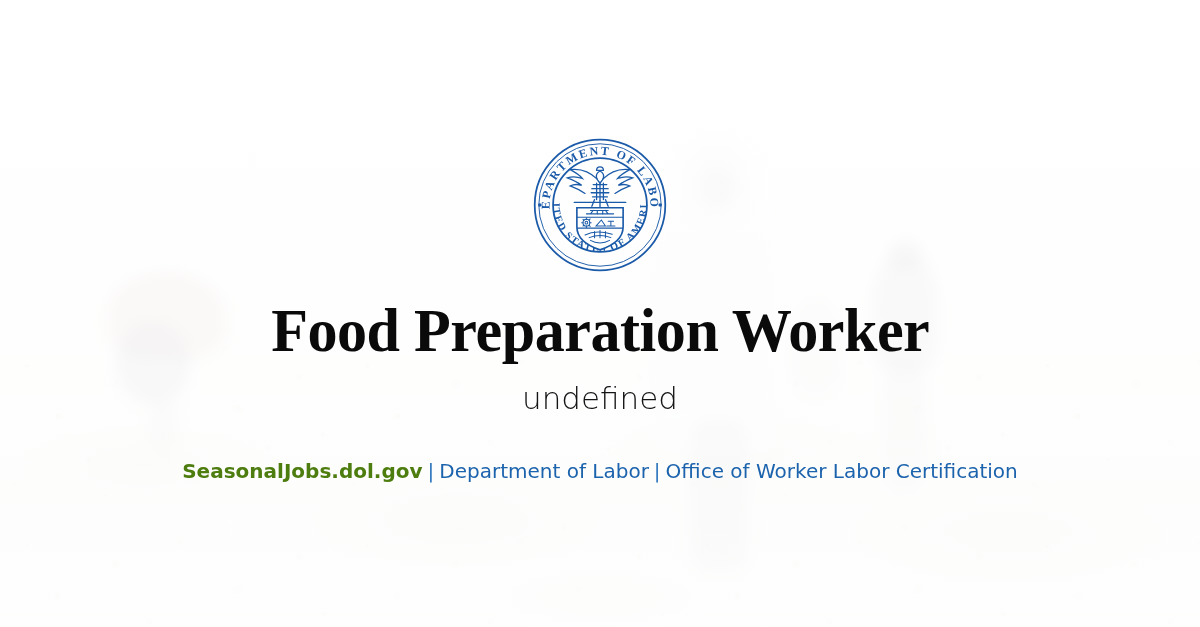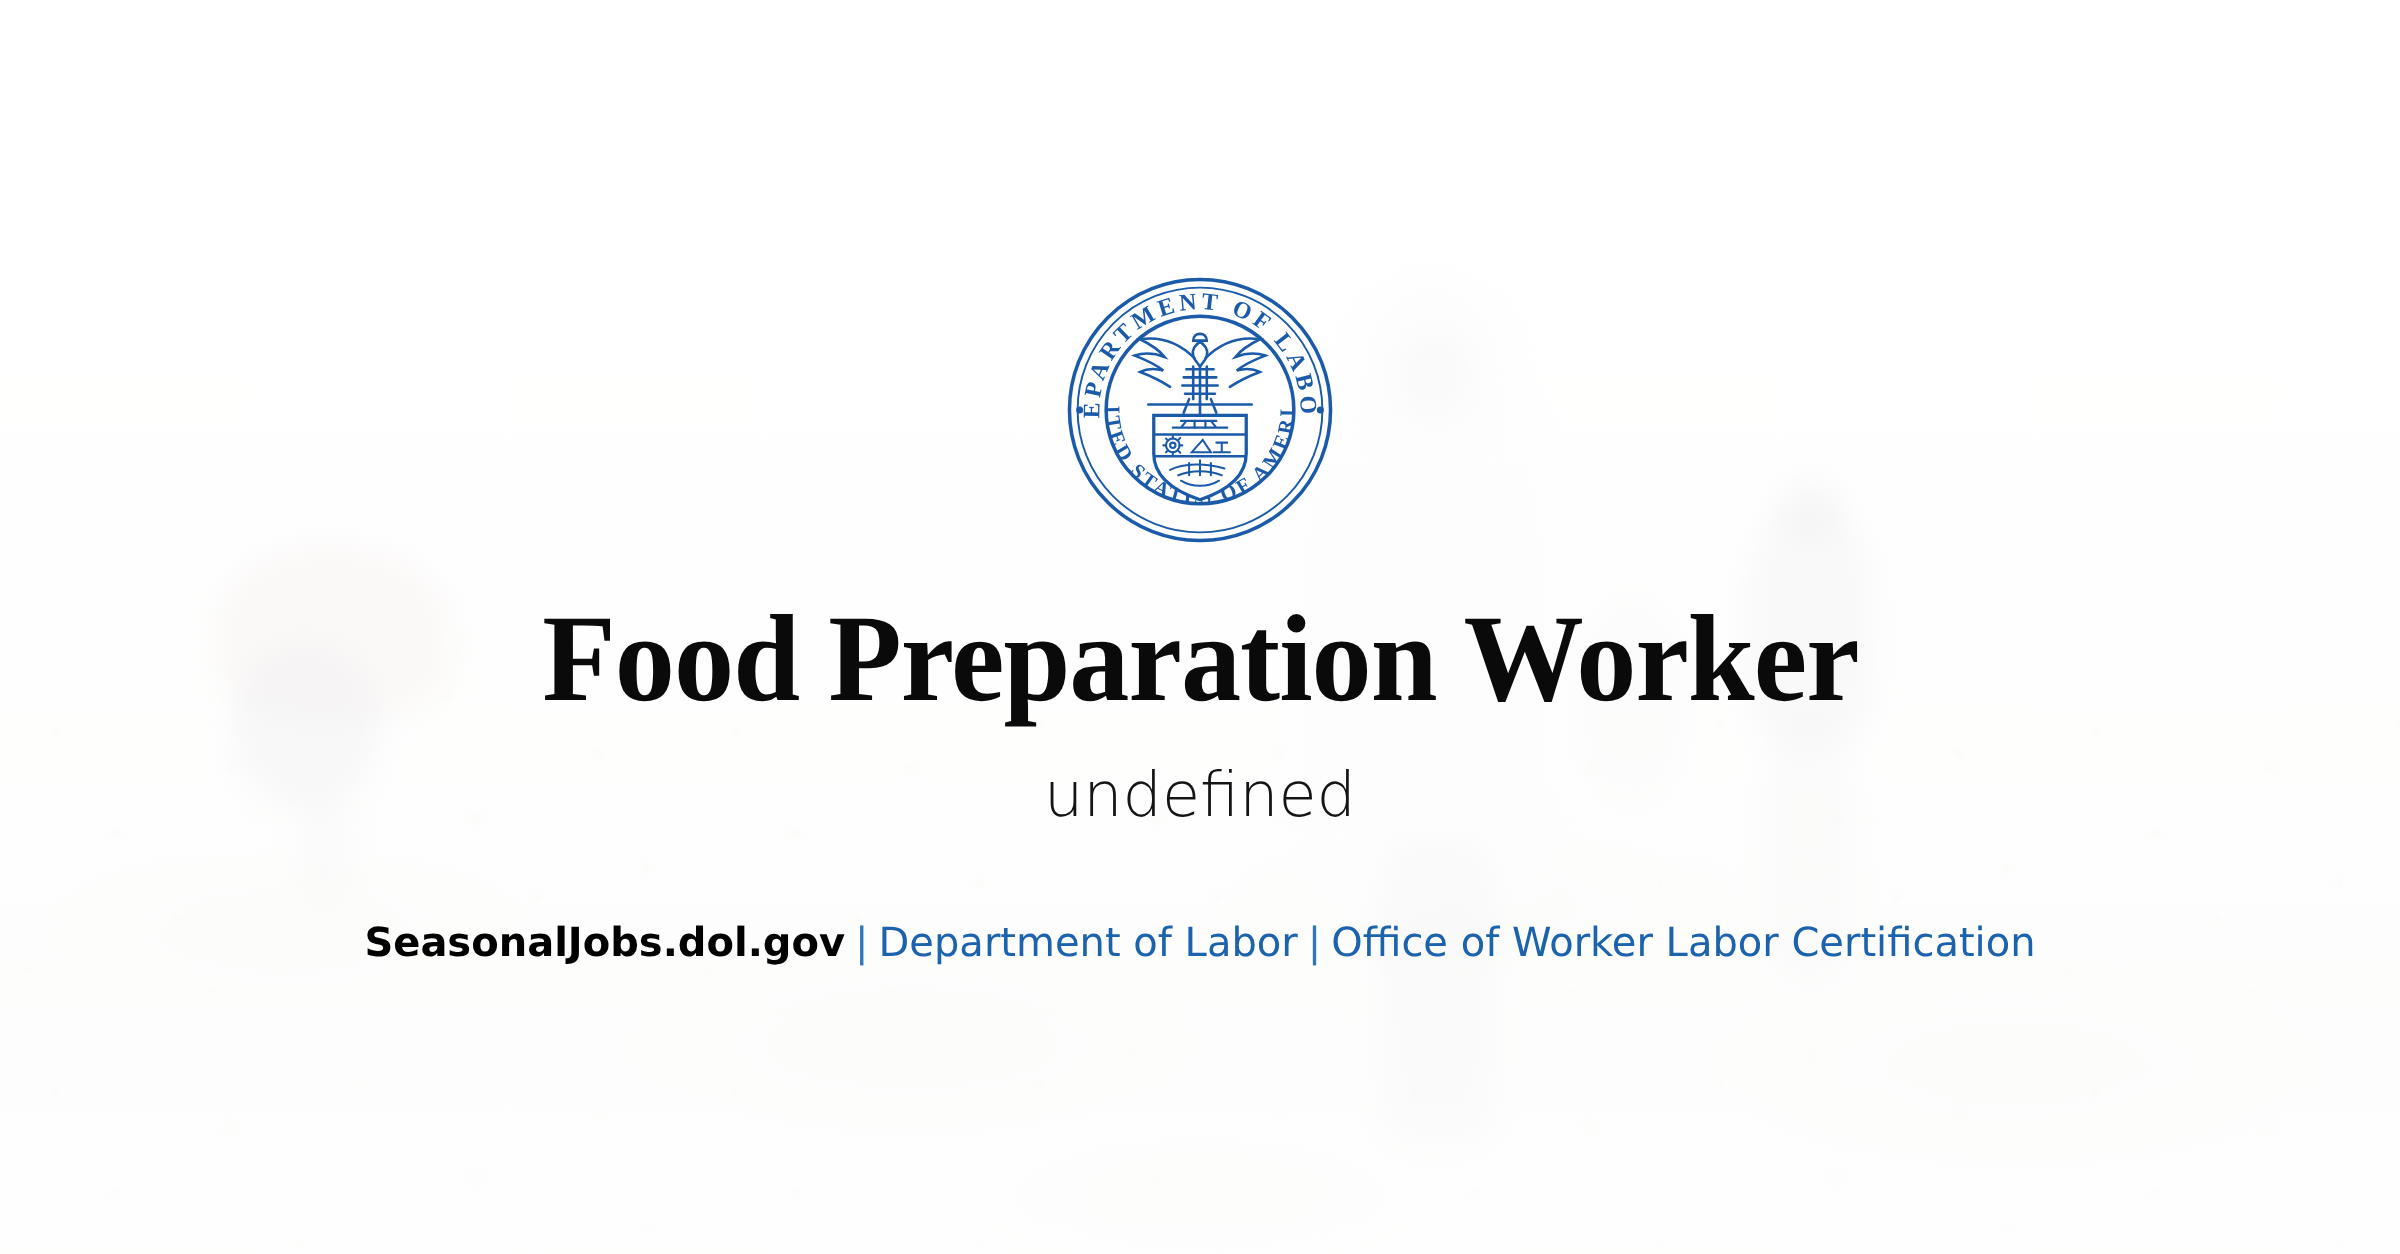--- a/index.html
+++ b/index.html
@@ -211,21 +211,21 @@
     margin-top:47px;
     font-family:"DejaVu Sans", sans-serif;
     font-size:20px;
     line-height:1;
     color:#1c63ad;
     text-align:center;
     white-space:nowrap;
   }
   .footer-brand {
     font-weight:700;
-    color:#000000;
+    color:#4d7c0f;
   }
   .footer-sep {
     color:#2f76bd;
     padding:0 5px;
   }
   .footer-part { color:#1c63ad; }
 </style>
 </head>
 <body>
 

